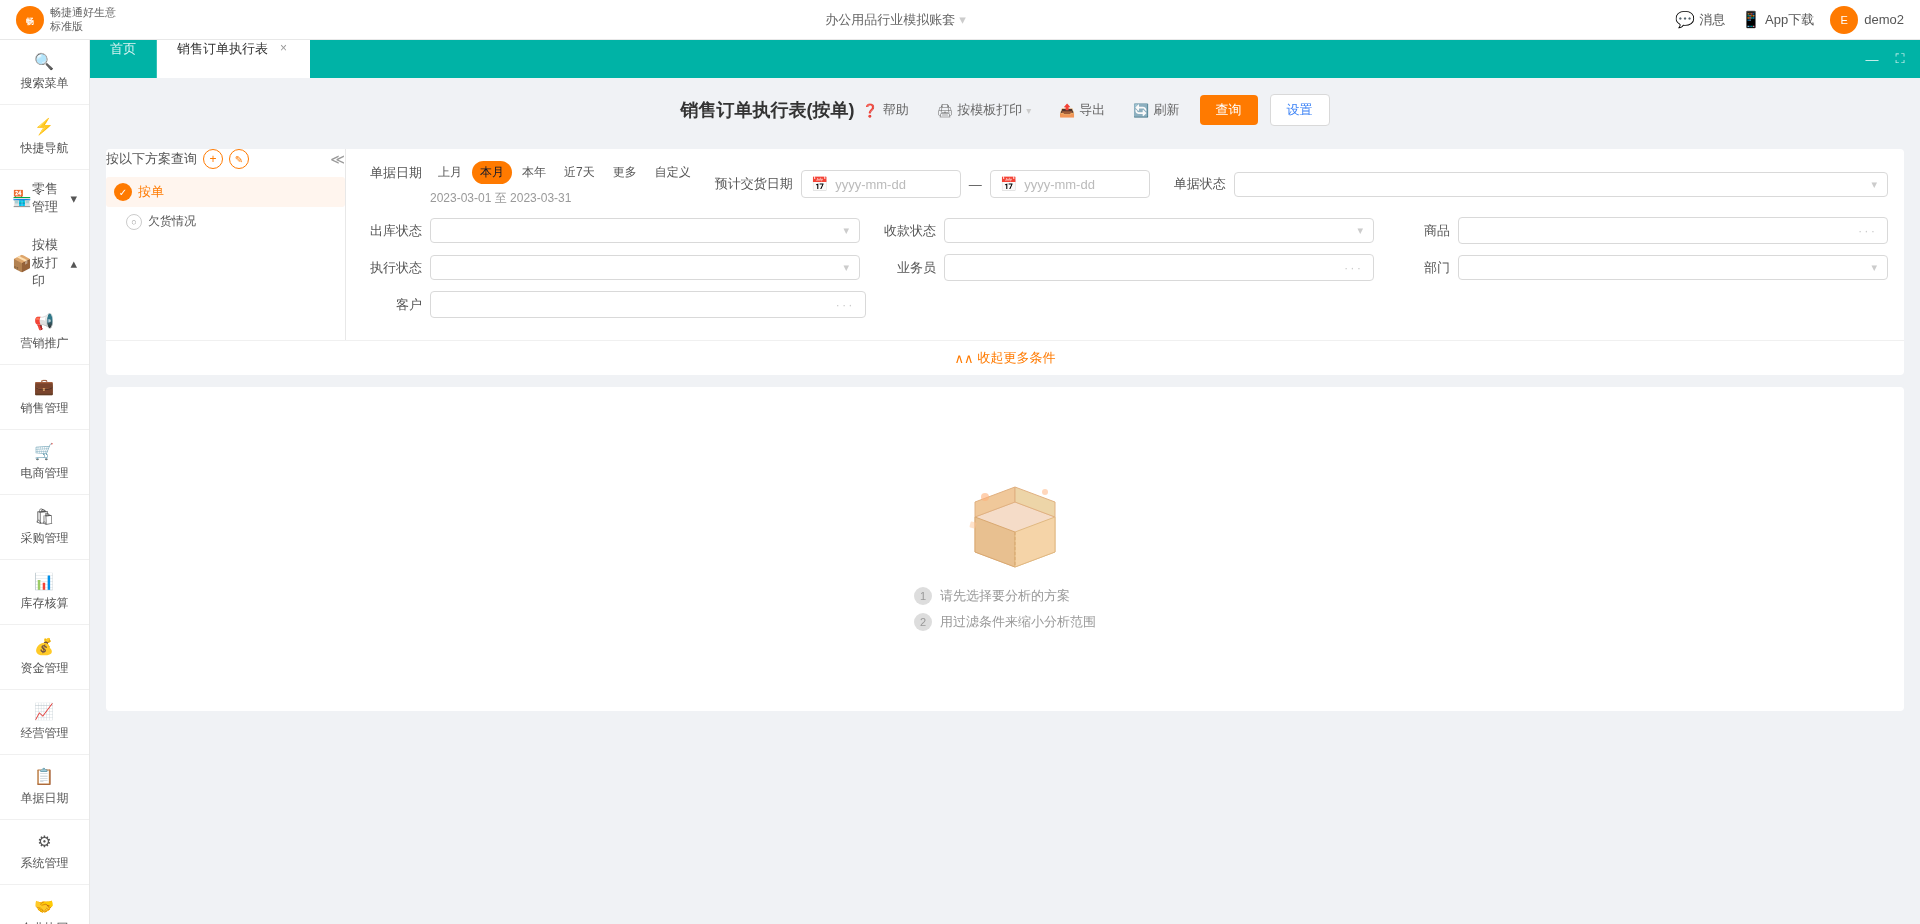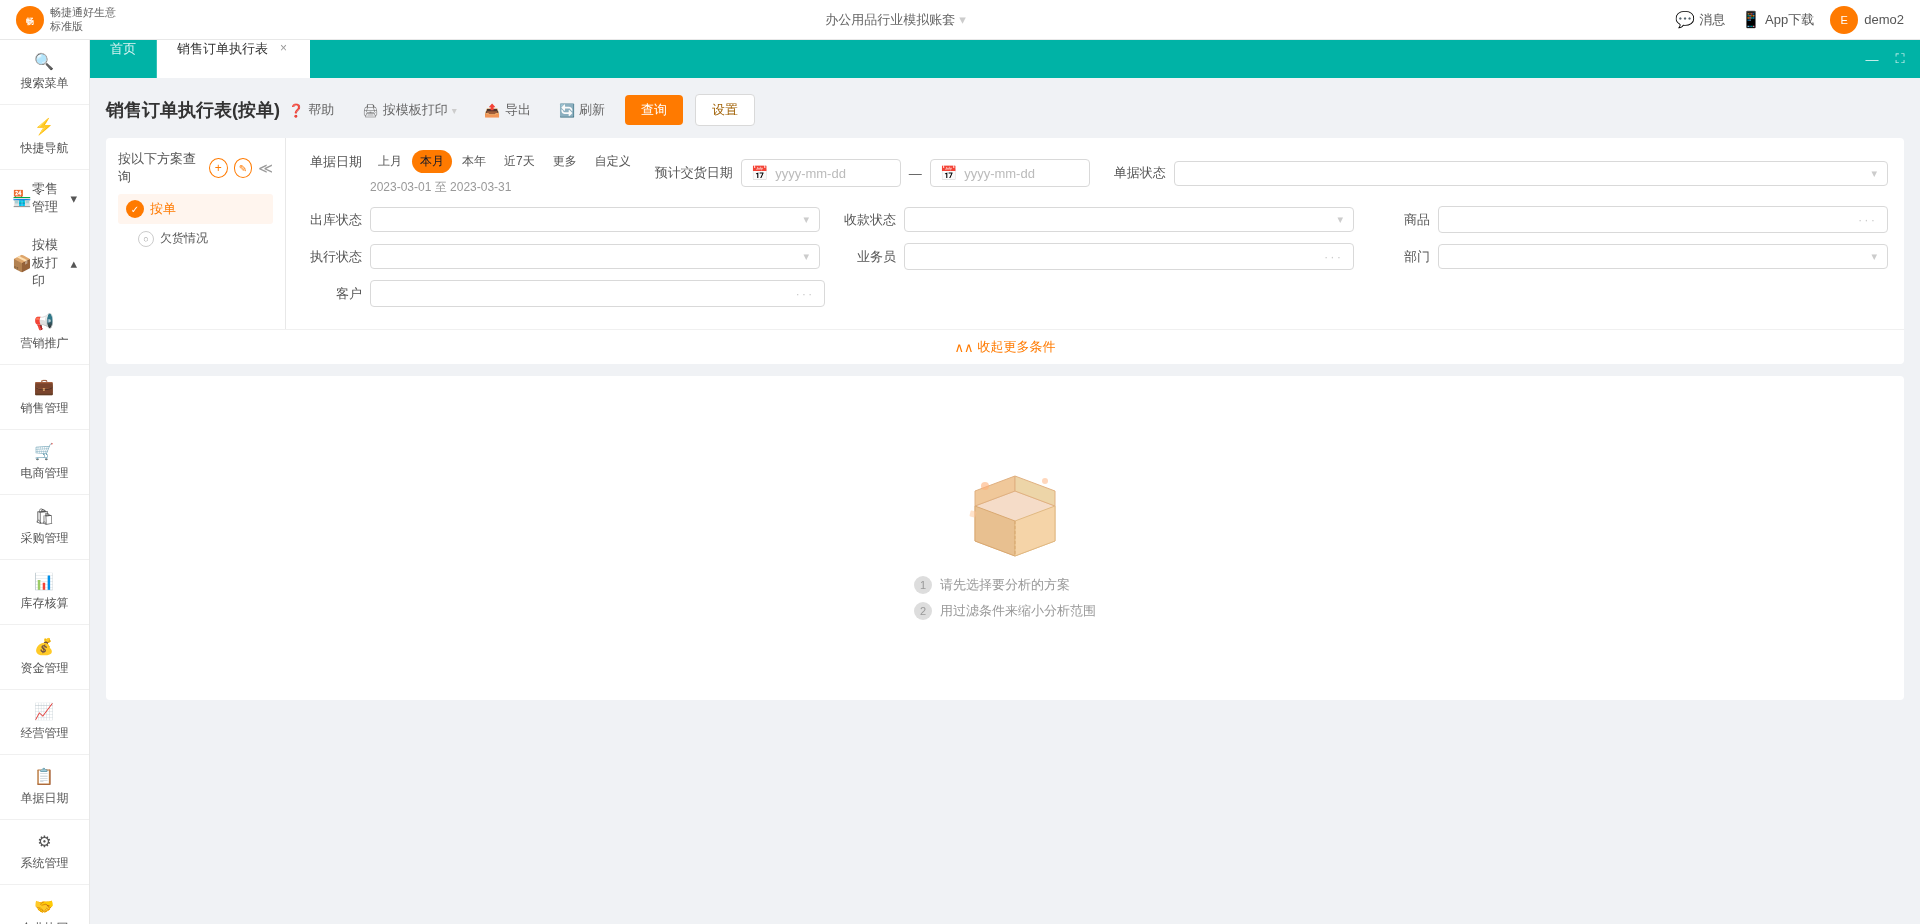--- a/index.html
+++ b/index.html
@@ -178,22 +178,22 @@
 
     
     .page-container {
       padding: 16px;
     }
 
     
     .page-header {
       display: flex;
       align-items: center;
-      justify-content: flex-start;
-      margin-bottom: 12px;
+      justify-content: center;
+      margin-bottom: 23px;
     }
     .page-title {
       font-size: 18px;
       font-weight: 600;
       color: #333;
     }
     .page-actions {
       display: flex;
       align-items: center;
       gap: 12px;
@@ -213,23 +213,22 @@
     .filter-panel {
       background: #fff;
       border-radius: 4px;
       padding: 0;
       margin-bottom: 12px;
     }
     .filter-main {
       display: flex;
     }
     .filter-scheme-panel {
-      width: 180px;
+      width: 240px;
       border-right: 1px solid #e8e8e8;
-      padding: 12px;
       flex-shrink: 0;
     }
     .filter-scheme-header {
       display: flex;
       align-items: center;
       gap: 6px;
       margin-bottom: 8px;
       color: #555;
       font-size: 13px;
     }
@@ -466,21 +465,21 @@
       border: none;
       outline: none;
     }
     .btn-primary {
       background: #ff7a00;
       color: #fff;
     }
     .btn-default {
       background: #fff;
       border: 1px solid #d9d9d9;
-      color: #a16207;
+      color: #3b82f6;
     }
 
     
     ::-webkit-scrollbar { width: 6px; height: 6px; }
     ::-webkit-scrollbar-track { background: #f0f0f0; }
     ::-webkit-scrollbar-thumb { background: #ccc; border-radius: 3px; }
   </style>
 </head>
 <body>
 

